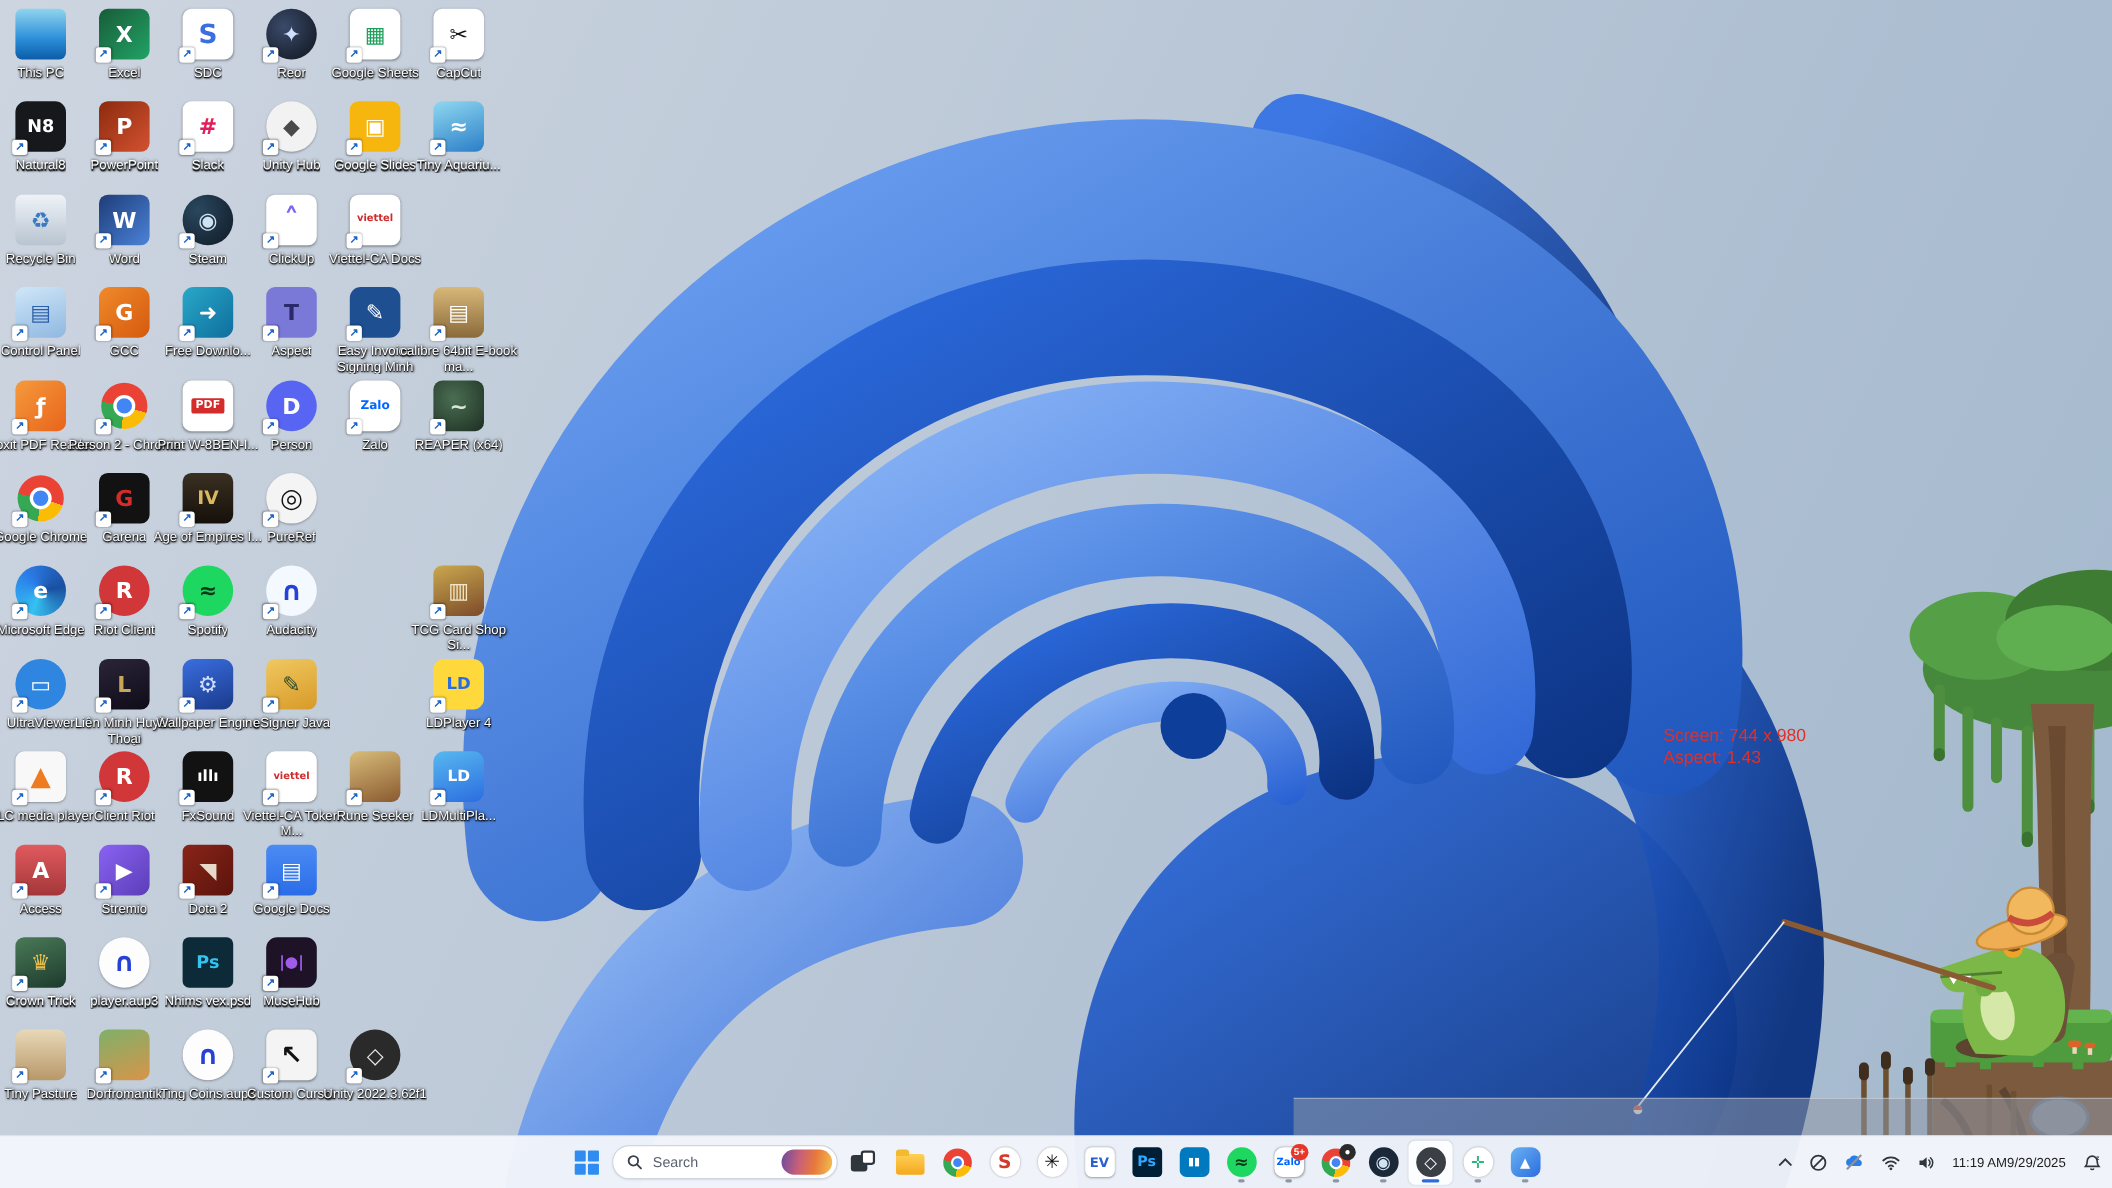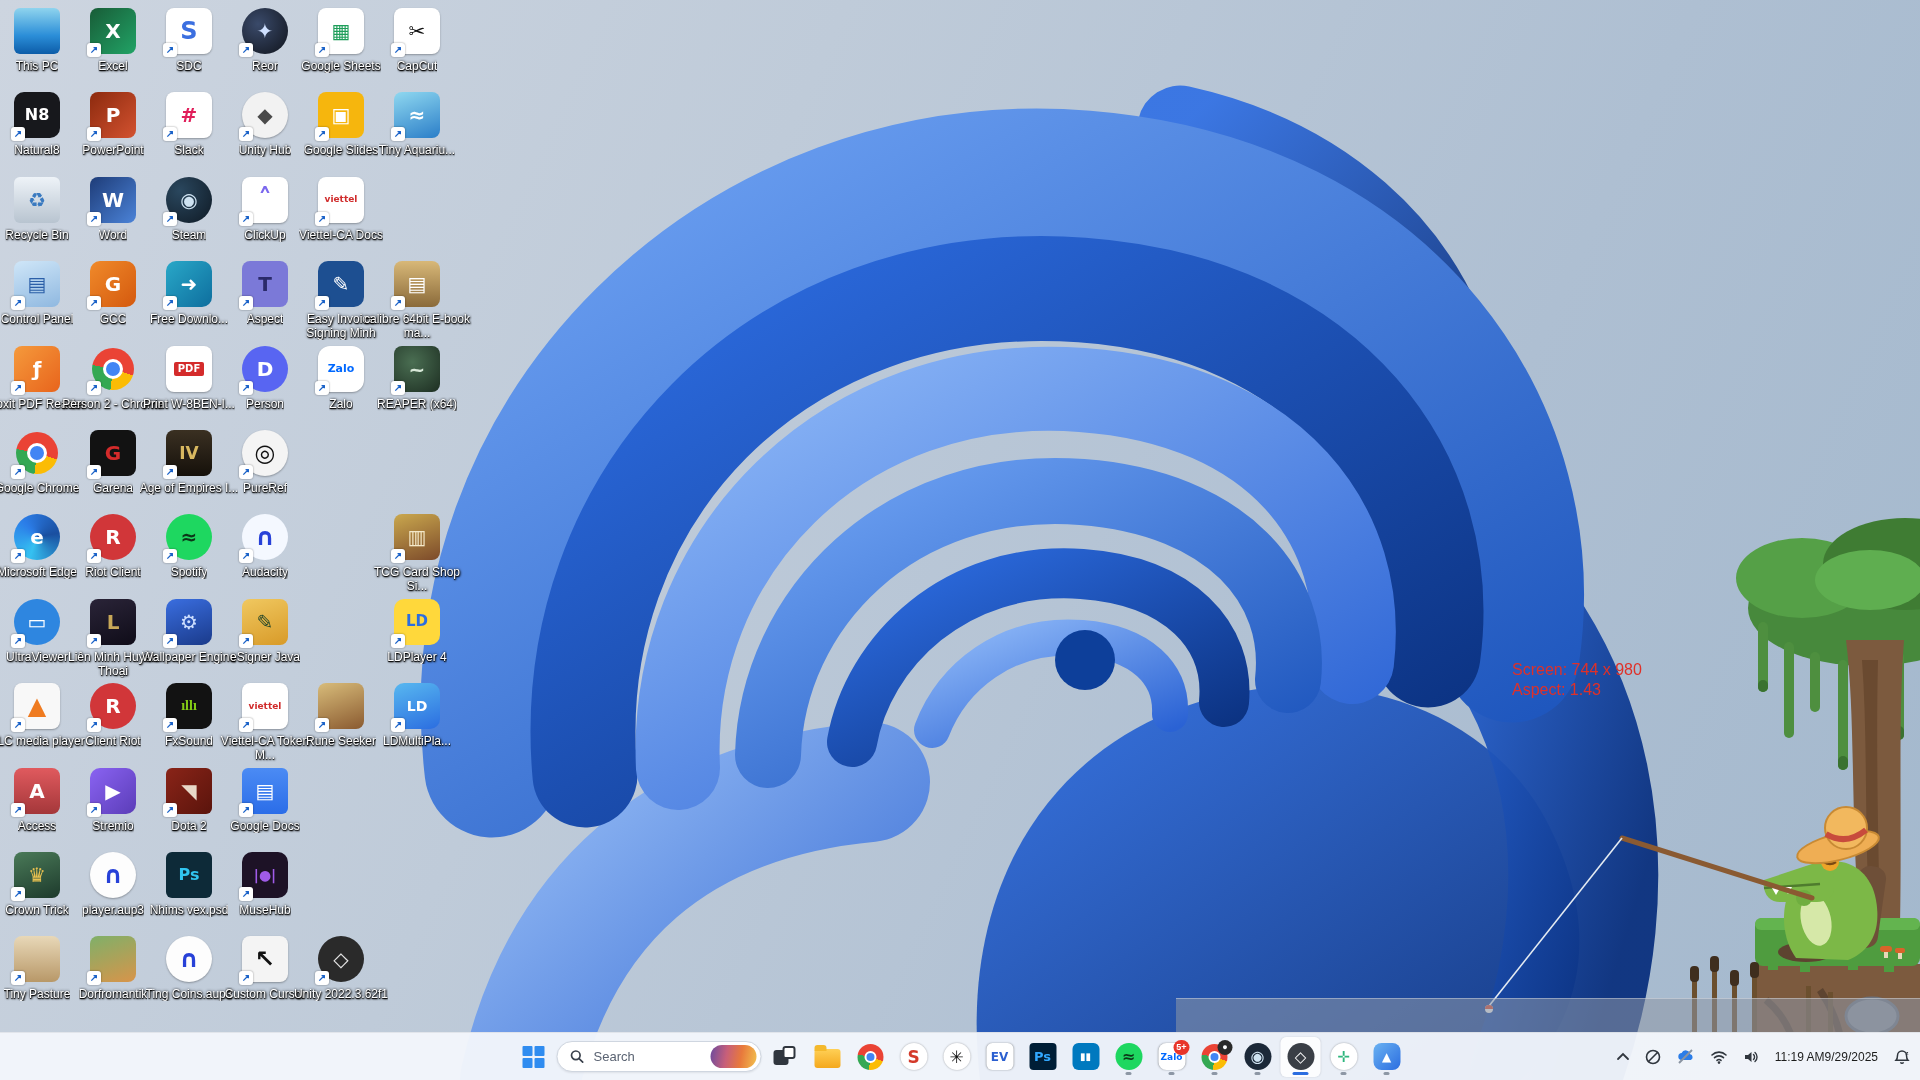--- a/index.html
+++ b/index.html
@@ -414,21 +414,21 @@
     </div>
     <div class="dicon" style="left: 58px; top: 683.2px;">
       <div class="dart" style="background: rgb(209, 54, 57); border-radius: 50%;">
         <span class="dglyph" style="color: rgb(255, 255, 255);">R</span>
         <span class="scut">↗</span>
       </div>
       <div class="dlabel">Client Riot</div>
     </div>
     <div class="dicon" style="left: 134px; top: 683.2px;">
       <div class="dart" style="background: rgb(18, 18, 18); border-radius: 10px;">
-        <span class="dglyph" style="color: #84cc16; font-size: 14px; font-family: Liberation Serif, serif;">ıllı</span>
+        <span class="dglyph" style="color: #ffffff; font-size: 14px;">ıllı</span>
         <span class="scut">↗</span>
       </div>
       <div class="dlabel">FxSound</div>
     </div>
     <div class="dicon" style="left: 210px; top: 683.2px;">
       <div class="dart" style="background: rgb(255, 255, 255); border-radius: 8px; box-shadow: rgba(0, 0, 0, 0.3) 0px 1px 2px;">
         <span class="dglyph" style="color: rgb(208, 43, 43); font-size: 9px;">viettel</span>
         <span class="scut">↗</span>
       </div>
       <div class="dlabel">Viettel-CA Token M...</div>

